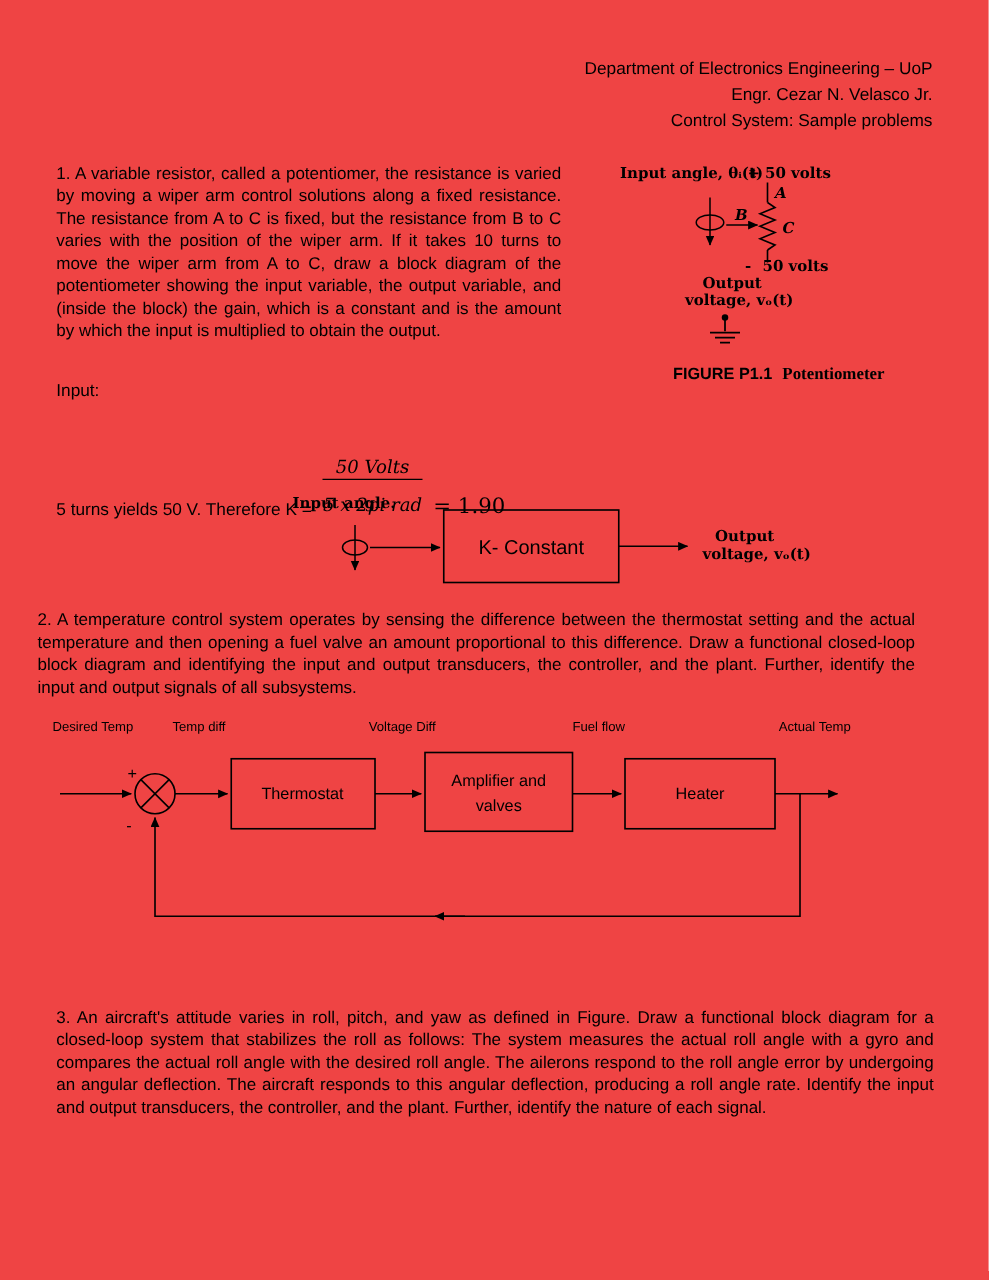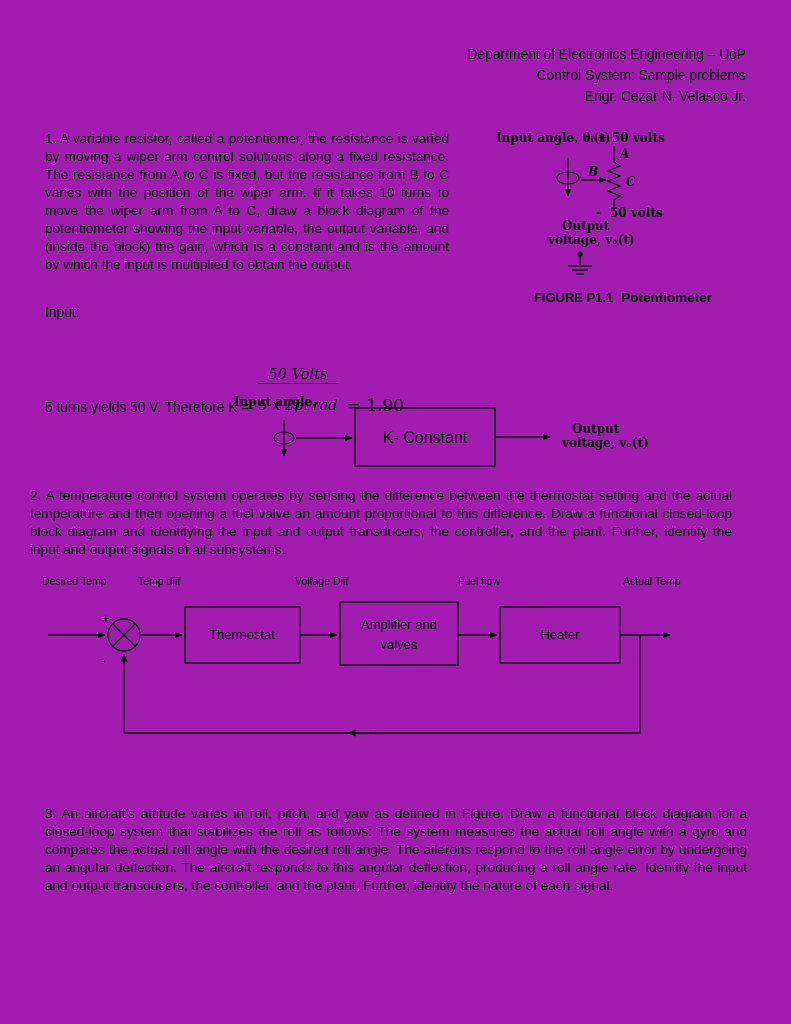--- a/index.html
+++ b/index.html
@@ -1,19 +1,19 @@
 <!DOCTYPE html>
 <html><head>
 <meta charset="utf-8">
 <style>
   * { margin:0; padding:0; box-sizing:border-box; }
   html,body { background:#ffffff; }
   .page {
     position:relative; width:791px; height:1024px; margin:0 auto;
-    background:#a21caf; color:#000;
+    background:#ef4444; color:#000;
     font-family:"Liberation Sans", sans-serif; overflow:hidden;
   }
   .doc-header {
     position:absolute; top:44px; right:45px; text-align:right;
     font-size:13.8px; line-height:21px;
   }
   .body-text {
     position:absolute; font-size:13.6px; line-height:18px; text-align:justify;
   }
   #p1-text { left:45px; top:130px; width:404px; }
@@ -28,41 +28,41 @@
     display:inline-flex; flex-direction:column; align-items:center;
     font-family:"DejaVu Serif","DejaVu Sans",serif; font-style:italic;
     font-size:14.5px; line-height:1.2;
   }
   .fraction .den { border-top:1.4px solid #000; padding-top:13px; }
   .eq-result { font-family:"DejaVu Serif",serif; font-size:17px; }
   .pot-figure { position:absolute; left:490px; top:126px; width:266px; }
   .pot-figure figcaption {
     margin-top:8px; text-align:center; font-weight:bold; font-size:13px;
   }
-  .caption-title { font-family:Liberation Sans, sans-serif; font-size:13.5px; margin-left:8px; }
+  .caption-title { font-family:Liberation Serif, serif; font-size:13.5px; margin-left:8px; }
   .diagram { position:absolute; }
   #diagram-k { left:232px; top:396px; }
   #diagram-temp { left:40px; top:572px; }
   svg text { font-family:"DejaVu Serif","DejaVu Sans",serif; }
   .fig-label { font-size:12px; font-weight:bold; }
   .fig-label-i { font-style:italic; }
   .diag-label { font-family:"Liberation Sans",sans-serif; font-size:10.5px; }
   .block-text { font-family:"Liberation Sans",sans-serif; font-size:13px; }
   .block-text-lg { font-family:"Liberation Sans",sans-serif; font-size:16px; }
   .sum-sign { font-family:"Liberation Sans",sans-serif; font-size:13px; }
 </style>
 </head>
 <body>
 
 <div class="page">
 
   <header class="doc-header">
     <div>Department of Electronics Engineering – UoP</div>
+    <div>Engr. Cezar N. Velasco Jr.</div>
     <div>Control System: Sample problems</div>
-    <div>Engr. Cezar N. Velasco Jr.</div>
   </header>
 
   <p id="p1-text" class="body-text">1. A variable resistor, called a potentiomer, the resistance is varied by moving a wiper arm control solutions along a fixed resistance. The resistance from A to C is fixed, but the resistance from B to C varies with the position of the wiper arm. If it takes 10 turns to move the wiper arm from A to C, draw a block diagram of the potentiometer showing the input variable, the output variable, and (inside the block) the gain, which is a constant and is the amount by which the input is multiplied to obtain the output.</p>
 
   <figure class="pot-figure">
     <svg width="266" height="152" viewBox="0 0 266 152">
       <defs>
         <marker id="arrP" markerWidth="9" markerHeight="8" refX="7.5" refY="3.5" orient="auto" markerUnits="userSpaceOnUse">
           <path d="M0,0 L8,3.5 L0,7 Z" fill="#000"></path>
         </marker>

